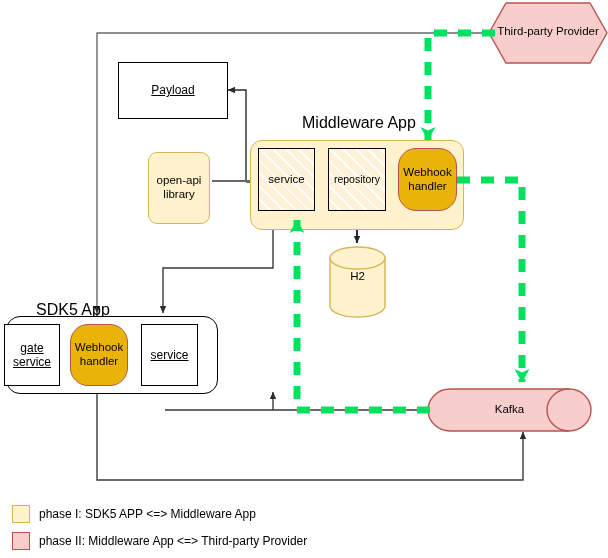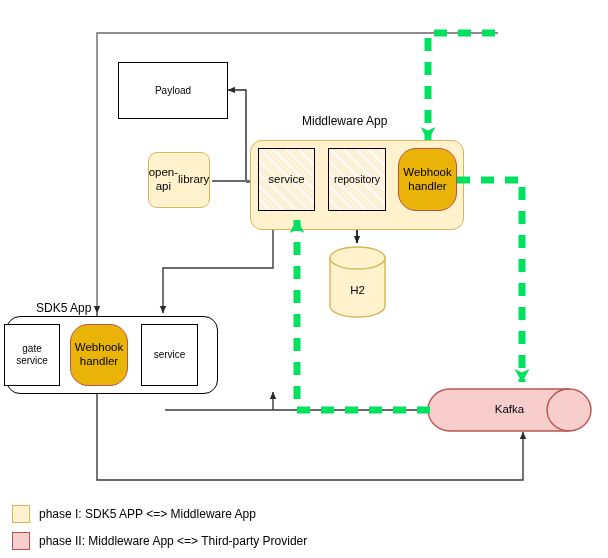--- a/index.html
+++ b/index.html
@@ -2,25 +2,25 @@
 <html><head>
 <meta charset="utf-8">
 <style>
   html,body{margin:0;padding:0;background:#ffffff;}
   body{width:608px;height:558px;position:relative;overflow:hidden;
        font-family:"Liberation Sans","DejaVu Sans",sans-serif;color:#000;}
   #canvas{position:absolute;left:0;top:0;width:608px;height:558px;}
   svg.layer{position:absolute;left:0;top:0;width:608px;height:558px;overflow:visible;}
   .node{position:absolute;box-sizing:border-box;display:flex;align-items:center;
         justify-content:center;text-align:center;line-height:1.18;}
-  .lbl{position:absolute;font-size:12px;color:#000;white-space:nowrap;padding-left:30px;}
+  .lbl{position:absolute;font-size:16px;color:#000;white-space:nowrap;padding-left:30px;}
   .txt{position:relative;z-index:3;pointer-events:none;}
 
   
-  .rect-white{background:#ffffff;border:1.4px solid #000000;font-size:10px;}
+  .rect-white{background:#ffffff;border:1.4px solid #000000;font-size:12px;text-decoration:underline;}
   
   .round-yellow{background:#fff2cc;border:1.4px solid #d6b656;border-radius:9px;font-size:11.5px;}
   
   .cont-yellow{background:#fff2cc;border:1.4px solid #d6b656;border-radius:12px;}
   
   .cont-white{background:#ffffff;border:1.4px solid #000000;border-radius:14px;}
   
   .round-pink{background:#eab308;border:1.4px solid #b85450;border-radius:18px;font-size:11.5px;}
   
   .hatch{border:1.4px solid #000;font-size:11.5px;
@@ -77,20 +77,26 @@
 
     <g>
       <path d="M165,410 L468,410" fill="none" stroke="#3a3a3a" stroke-width="1.4"></path>
     </g>
 
     <g>
       <path d="M97,313 L97,480 L523,480 L523,432" fill="none" stroke="#3a3a3a" stroke-width="1.4" marker-end="url(#ah)"></path>
     </g>
   </svg>
 
+  <div style="position:absolute;left:488px;top:2px;width:120px;height:62px;">
+    <svg width="120" height="62" style="position:absolute;left:0;top:0;">
+      <polygon points="18,1 102,1 119,31 102,61 18,61 1,31" fill="#f8cecc" stroke="#b85450" stroke-width="1.4"></polygon>
+    </svg>
+    <div class="txt" style="position:absolute;left:0;top:23px;width:120px;text-align:center;font-size:11.5px;">Third-party Provider</div>
+  </div>
 
   <div class="node rect-white" style="left:118px;top:62px;width:110px;height:57px;">
     <span class="txt">Payload</span>
   </div>
 
   <div class="lbl" style="left:272px;top:114px;">Middleware App</div>
   <div class="node cont-yellow" style="left:250px;top:140px;width:214px;height:90px;"></div>
 
   <div class="node hatch" style="left:258px;top:148px;width:57px;height:63px;">
     <span class="txt">service</span>
@@ -98,31 +104,31 @@
 
   <div class="node hatch" style="left:328px;top:148px;width:58px;height:63px;">
     <span class="txt" style="font-size:10.5px;">repository</span>
   </div>
 
   <div class="node round-pink" style="left:398px;top:148px;width:59px;height:63px;flex-direction:column;">
     <span class="txt">Webhook</span>
     <span class="txt">handler</span>
   </div>
 
-  <div class="node round-yellow" style="left:148px;top:152px;width:62px;height:56px;flex-direction:row;">
+  <div class="node round-yellow" style="left:148px;top:152px;width:62px;height:72px;flex-direction:column;">
     <span class="txt">open-api</span>
     <span class="txt">library</span>
   </div>
 
   <div style="position:absolute;left:329px;top:246px;width:57px;height:72px;">
     <svg width="57" height="72" style="position:absolute;left:0;top:0;">
       <path d="M1,12 L1,60 A27.5,11 0 0 0 56,60 L56,12 Z" fill="#fff2cc" stroke="#d6b656" stroke-width="1.4"></path>
       <ellipse cx="28.5" cy="12" rx="27.5" ry="11" fill="#fff2cc" stroke="#d6b656" stroke-width="1.4"></ellipse>
     </svg>
-    <div class="txt" style="position:absolute;left:0;top:38px;width:57px;text-align:center;font-size:11.5px;">H2</div>
+    <div class="txt" style="position:absolute;left:0;top:24px;width:57px;text-align:center;font-size:11.5px;">H2</div>
   </div>
 
   <div class="lbl" style="left:6px;top:301px;text-align:center;">SDK5 App</div>
   <div class="node cont-white" style="left:6px;top:316px;width:212px;height:78px;"></div>
 
   <div class="node rect-white" style="left:4px;top:324px;width:56px;height:62px;flex-direction:column;">
     <span class="txt">gate</span>
     <span class="txt">service</span>
   </div>
 

